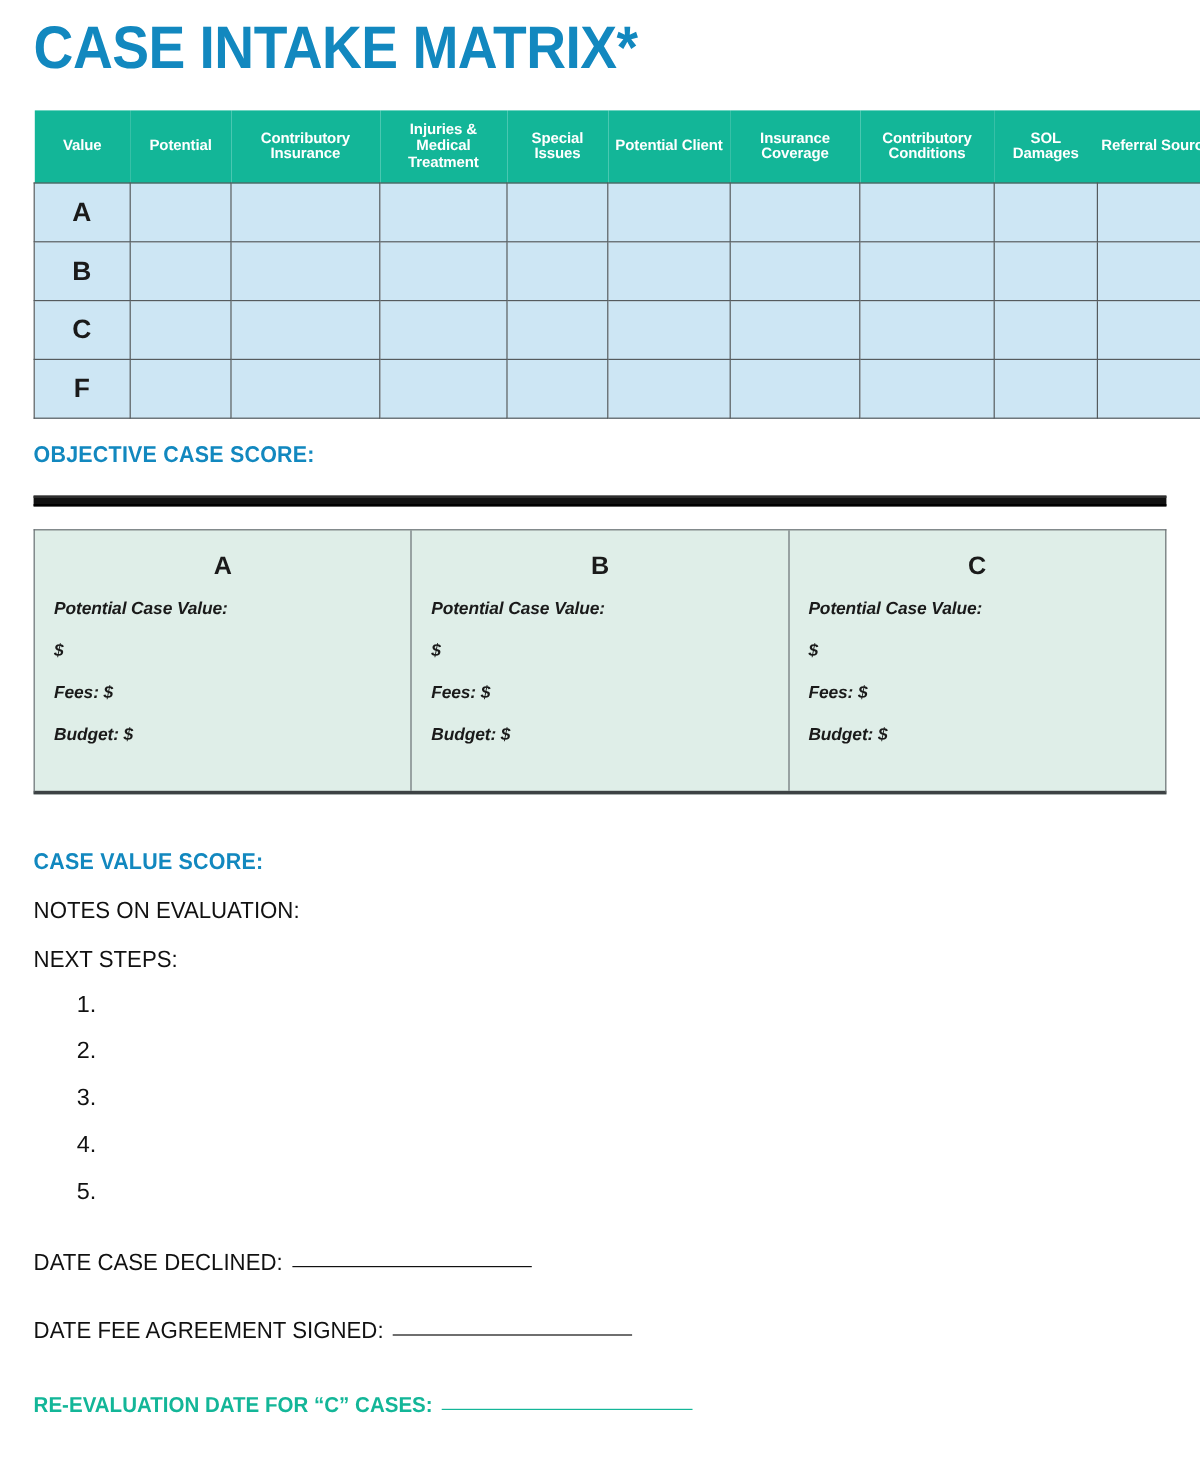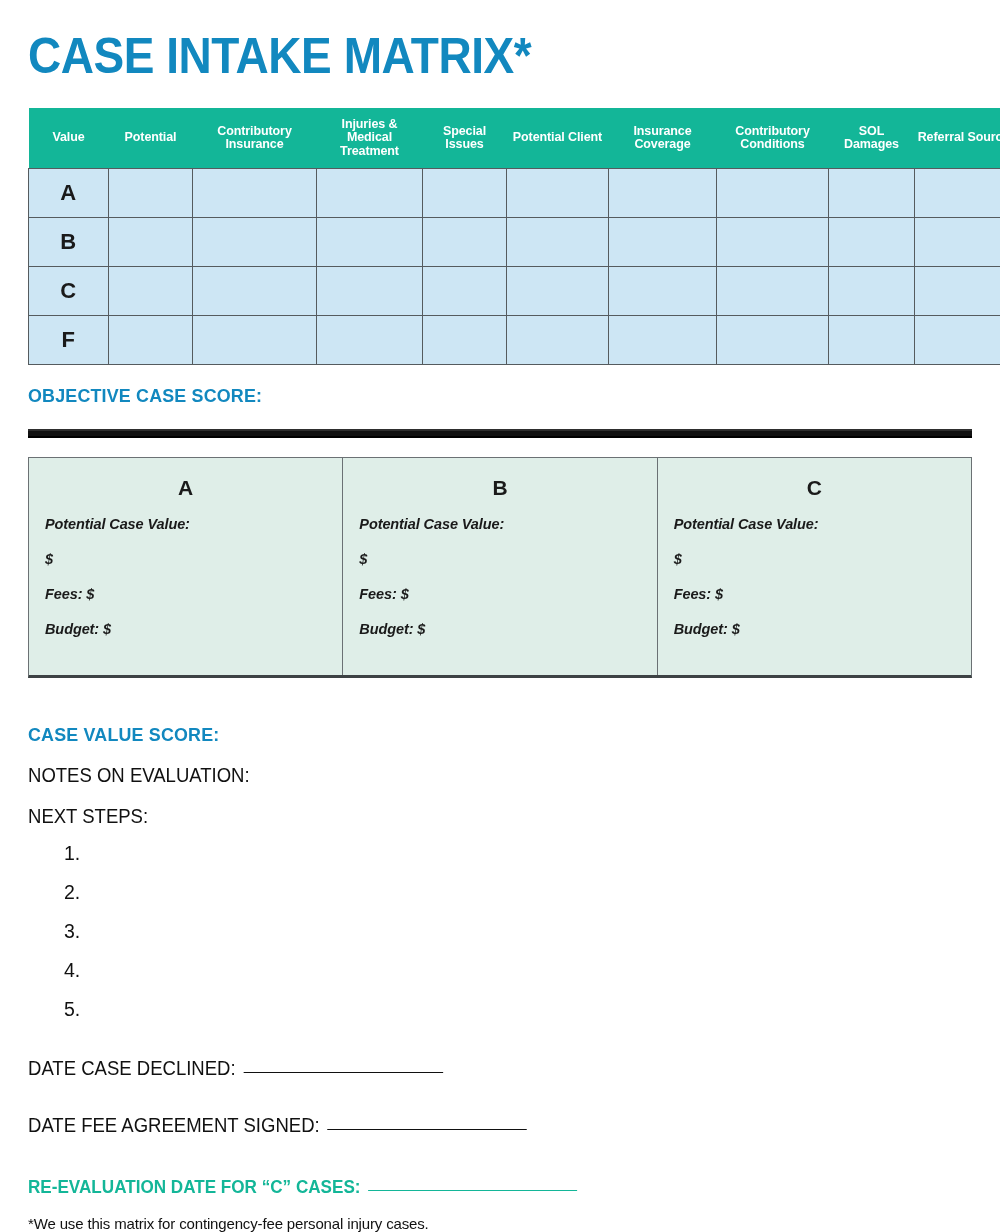--- a/index.html
+++ b/index.html
@@ -12,21 +12,21 @@
     height: 1232px;
     font-family: "Liberation Sans", sans-serif;
     color: #000000;
     overflow: hidden;
   }
   .page {
     position: relative;
     width: 1000px;
     height: 1232px;
     box-sizing: border-box;
-    padding: 16px 28px;
+    padding: 0 28px;
   }
 
   
   .doc-title {
     margin: 0;
     padding: 14px 0 0 0;
     font-family: "Liberation Sans Narrow", "Liberation Sans", sans-serif;
     font-size: 50px;
     line-height: 52px;
     font-weight: bold;
@@ -326,15 +326,14 @@
   </div>
 
   <div class="date-line" id="date-fee-line">
     <span>DATE FEE AGREEMENT SIGNED:</span><span class="rule w-fee"></span>
   </div>
 
   <div class="reeval-line">
     <span>RE-EVALUATION DATE FOR “C” CASES:</span><span class="rule w-reeval"></span>
   </div>
 
-  <div class="footnote">*We use this matrix for contingency-fee personal injury cases.</div>
 
 </div>
 
 </body></html>

